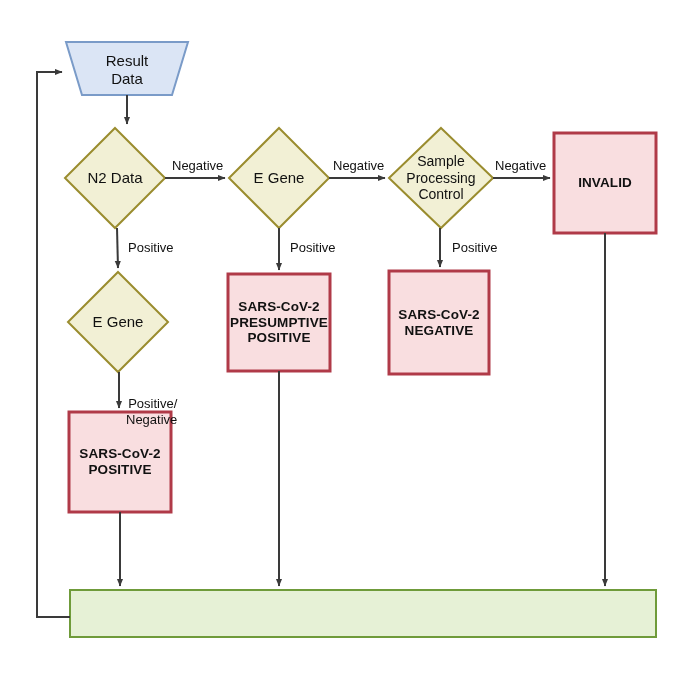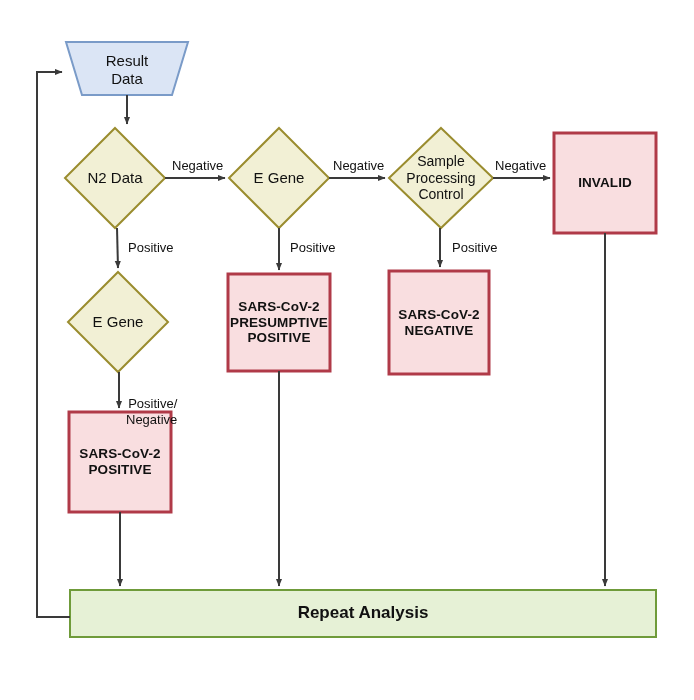--- a/index.html
+++ b/index.html
@@ -135,21 +135,20 @@
   <div class="node-label lbl-result" style="left:226px; top:274px; width:106px; height:97px; white-space:pre-line;">SARS-CoV-2
 PRESUMPTIVE
 POSITIVE</div>
 
   <div class="node-label lbl-result" style="left:389px; top:271px; width:100px; height:103px; white-space:pre-line;">SARS-CoV-2
 NEGATIVE</div>
 
   <div class="node-label lbl-result" style="left:69px; top:412px; width:102px; height:100px; white-space:pre-line;">SARS-CoV-2
 POSITIVE</div>
 
-  <div class="node-label lbl-repeat" style="left:70px; top:590px; width:586px; height:47px;">Repeat Analysis</div>
 
   <div class="edge-label" style="left:172px; top:158px;">Negative</div>
 
   <div class="edge-label" style="left:333px; top:158px;">Negative</div>
 
   <div class="edge-label" style="left:495px; top:158px;">Negative</div>
 
   <div class="edge-label" style="left:128px; top:240px;">Positive</div>
 
   <div class="edge-label" style="left:290px; top:240px;">Positive</div>

